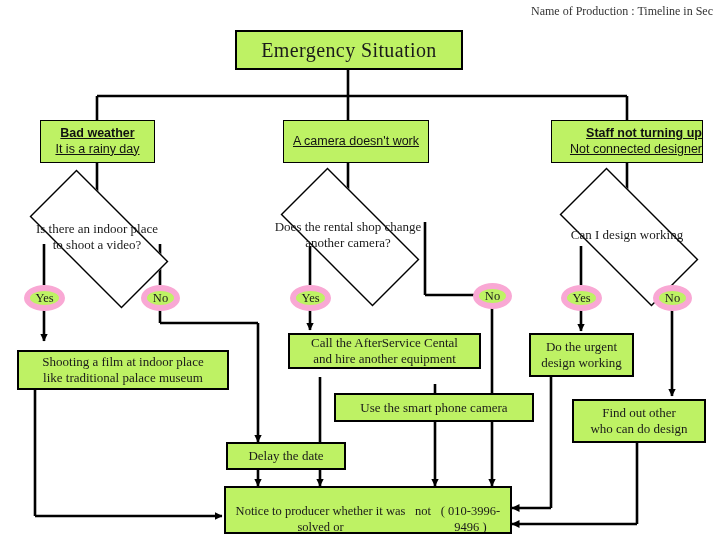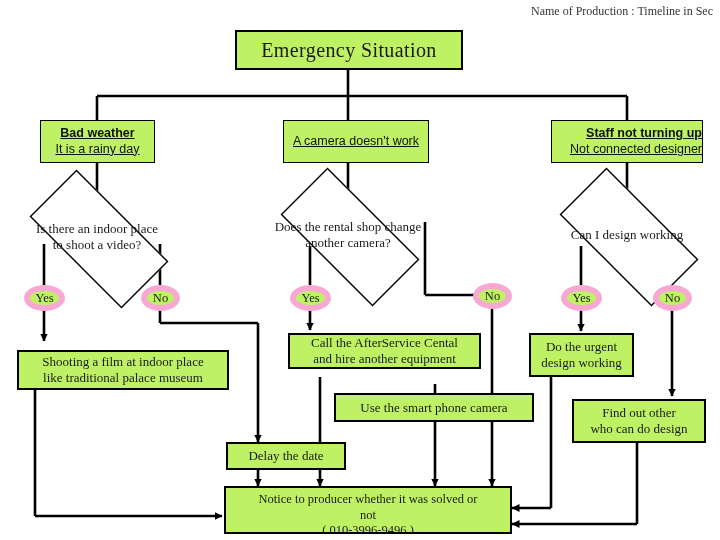--- a/index.html
+++ b/index.html
@@ -60,22 +60,22 @@
   
   .act-box{
     border:2px solid #000;
     font-size:13px;line-height:1.22;
     white-space:nowrap;
   }
   .act-box.two{flex-direction:column;}
 
   .final-box{
     border:2px solid #000;
-    font-size:12.5px;line-height:1.25;flex-direction:column;
-    align-items:center;justify-content:flex-start;padding-top:4px;
+    font-size:12.5px;line-height:1.25;
+    align-items:flex-start;justify-content:flex-start;padding-top:16px;
   }
   .clip{overflow:hidden;}
 </style>
 </head>
 <body>
 
 <div id="stage">
 
   <svg id="wires" viewBox="0 0 720 540" xmlns="http://www.w3.org/2000/svg">
     <defs>

